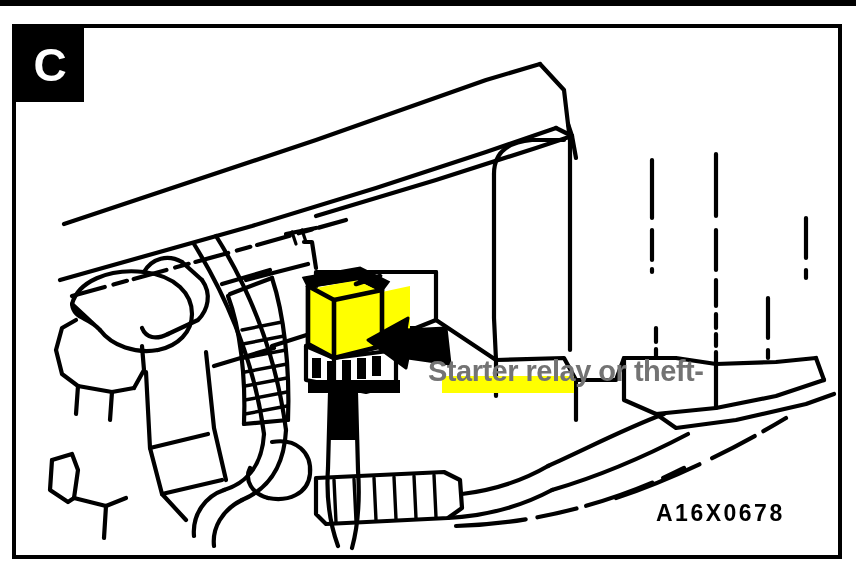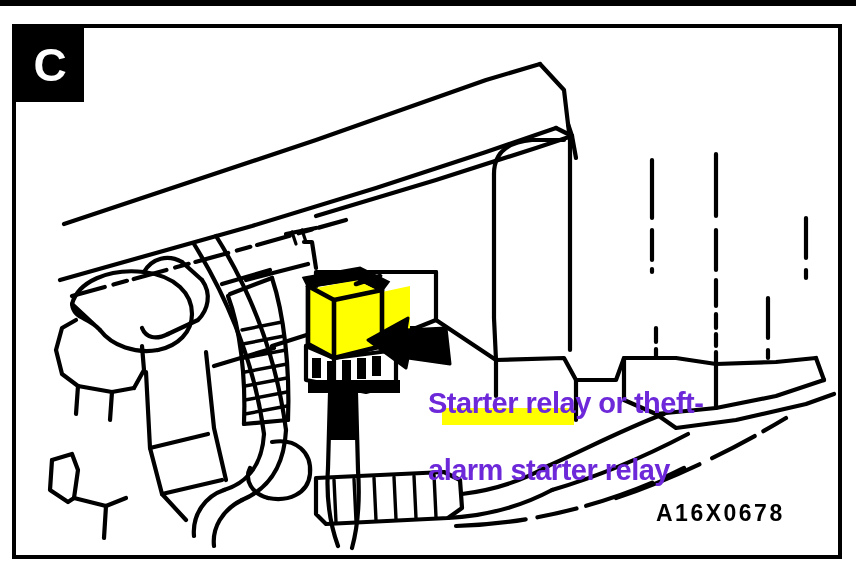--- a/index.html
+++ b/index.html
@@ -78,26 +78,25 @@
     position: absolute;
     left: 412px;
     top: 326px;
     width: 360px;
     z-index: 8;
   }
   .callout-line {
     font-family: "Liberation Sans", sans-serif;
     font-size: 29px;
     font-weight: bold;
-    color: #6d28d9;
+    color: #737373;
     line-height: 35px;
     letter-spacing: -0.5px;
     white-space: nowrap;
     position: relative;
-    margin-top: 32px;
   }
   
   #hl-band {
     position: absolute;
     left: 14px;
     top: 22px;
     width: 132px;
     height: 17px;
     background: #FFFF00;
     z-index: -1;
@@ -295,18 +294,17 @@
 
   <div id="step-badge">
     <div id="step-badge-letter">C</div>
   </div>
 
   <div id="callout">
     <div class="callout-line">
       <span id="hl-band"></span>
       <span>Starter relay</span><span> or theft-</span>
     </div>
-    <div class="callout-line">alarm starter relay</div>
   </div>
 
   <div id="ref-code">A16X0678</div>
 
 </div>
 
 </body></html>

